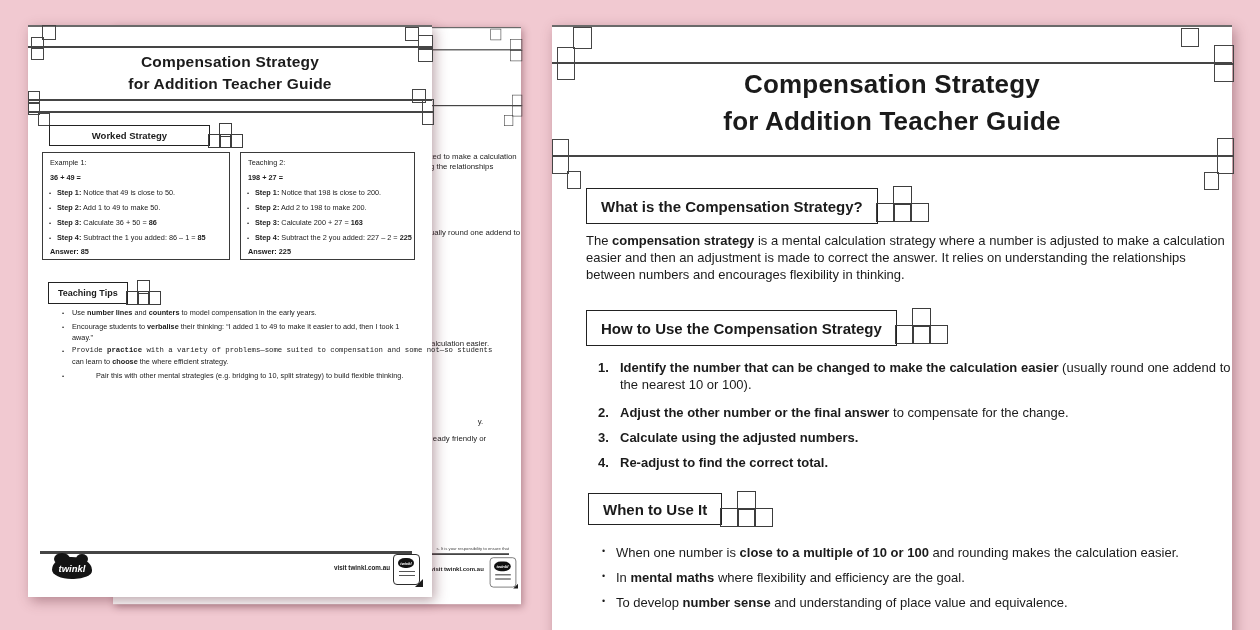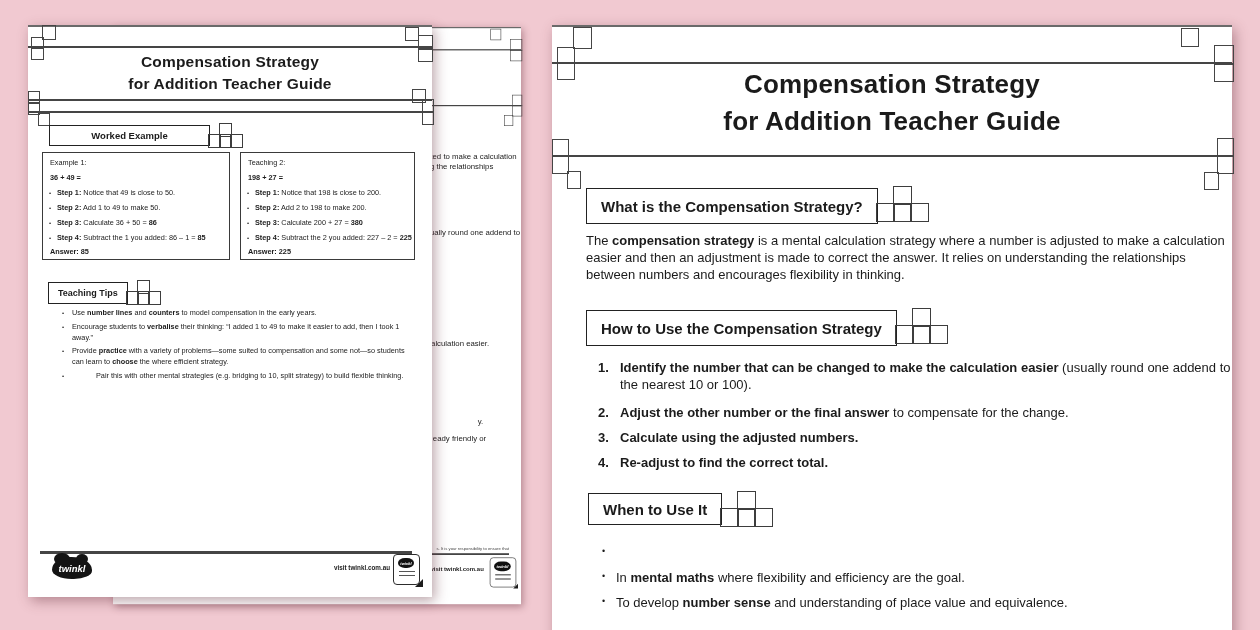--- a/index.html
+++ b/index.html
@@ -183,20 +183,21 @@
 
   <div class="hbox p1m" style="left:36px;top:468px;height:30px;padding:0 14px;font-size:15px;">
     <span>When to Use It</span>
     <div class="sq m1"></div>
     <div class="sq m2"></div>
     <div class="sq m3"></div>
     <div class="sq m4"></div>
   </div>
 
   <div class="dot" style="left:50px;top:522px;">•</div>
+  <div class="t" style="left:64px;top:520px;font-size:13px;"><span>When one number is </span><b>close to a multiple of 10 or 100</b><span> and rounding makes the calculation easier.</span></div>
   <div class="dot" style="left:50px;top:547px;">•</div>
   <div class="t" style="left:64px;top:545px;font-size:13px;"><span>In </span><b>mental maths</b><span> where flexibility and efficiency are the goal.</span></div>
   <div class="dot" style="left:50px;top:572px;">•</div>
   <div class="t" style="left:64px;top:570px;font-size:13px;"><span>To develop </span><b>number sense</b><span> and understanding of place value and equivalence.</span></div>
 
 </div>
 
 <div class="page" style="left:28px;top:25px;width:404px;height:572px;z-index:2;">
 
   <div class="rule" style="left:0;top:21px;width:404px;"></div>
@@ -213,21 +214,21 @@
   <div class="rule" style="left:0;top:74px;width:404px;"></div>
   <div class="rule" style="left:0;top:86px;width:404px;"></div>
   <div class="sq" style="left:0;top:66px;width:10px;height:11px"></div>
   <div class="sq" style="left:0;top:77px;width:10px;height:11px"></div>
   <div class="sq" style="left:10px;top:88px;width:10px;height:11px"></div>
   <div class="sq" style="left:384px;top:64px;width:12px;height:12px"></div>
   <div class="sq" style="left:394px;top:74px;width:10px;height:12px"></div>
   <div class="sq" style="left:394px;top:86px;width:10px;height:12px"></div>
 
   <div class="hbox p2m" style="left:21px;top:100px;height:19px;width:159px;justify-content:center;font-size:9.5px;">
-    <span>Worked Example</span>
+    <span>Worked Strategy</span>
     <div class="sq m1"></div>
     <div class="sq m2"></div>
     <div class="sq m3"></div>
     <div class="sq m4"></div>
   </div>
 
   <div class="exbox" style="left:14px;top:127px;width:186px;height:106px;">
     <div class="t" style="left:7px;top:5px;font-size:7.3px;">Example 1:</div>
     <div class="t" style="left:7px;top:20px;font-size:7.3px;font-weight:bold;">36 + 49 =</div>
     <div class="dot" style="left:6px;top:36px;font-size:6px;">•</div>
@@ -242,41 +243,41 @@
   </div>
 
   <div class="exbox" style="left:212px;top:127px;width:173px;height:106px;">
     <div class="t" style="left:7px;top:5px;font-size:7.3px;">Teaching 2:</div>
     <div class="t" style="left:7px;top:20px;font-size:7.3px;font-weight:bold;">198 + 27 =</div>
     <div class="dot" style="left:6px;top:36px;font-size:6px;">•</div>
     <div class="t" style="left:14px;top:35px;"><b>Step 1:</b><span> Notice that 198 is close to 200.</span></div>
     <div class="dot" style="left:6px;top:51px;font-size:6px;">•</div>
     <div class="t" style="left:14px;top:50px;"><b>Step 2:</b><span> Add 2 to 198 to make 200.</span></div>
     <div class="dot" style="left:6px;top:66px;font-size:6px;">•</div>
-    <div class="t" style="left:14px;top:65px;"><b>Step 3:</b><span> Calculate 200 + 27 = </span><b>380</b></div>
+    <div class="t" style="left:14px;top:65px;"><b>Step 3:</b><span> Calculate 200 + 27 = </span><b>163</b></div>
     <div class="dot" style="left:6px;top:81px;font-size:6px;">•</div>
     <div class="t" style="left:14px;top:80px;"><b>Step 4:</b><span> Subtract the 2 you added: 227 – 2 = </span><b>225</b></div>
     <div class="t" style="left:7px;top:94px;font-size:7.3px;font-weight:bold;">Answer: 225</div>
   </div>
 
   <div class="hbox p2m" style="left:20px;top:257px;height:20px;padding:0 9px;font-size:9px;">
     <span>Teaching Tips</span>
     <div class="sq m1"></div>
     <div class="sq m2"></div>
     <div class="sq m3"></div>
     <div class="sq m4"></div>
   </div>
 
   <div class="dot" style="left:34px;top:284px;font-size:6px;">•</div>
   <div class="t" style="left:44px;top:283px;font-size:7.3px;"><span>Use </span><b>number lines</b><span> and </span><b>counters</b><span> to model compensation in the early years.</span></div>
   <div class="dot" style="left:34px;top:298px;font-size:6px;">•</div>
   <div class="t" style="left:44px;top:297px;font-size:7.3px;"><span>Encourage students to </span><b>verbalise</b><span> their thinking: “I added 1 to 49 to make it easier to add, then I took 1</span></div>
   <div class="t" style="left:44px;top:308px;font-size:7.3px;"><span>away.”</span></div>
   <div class="dot" style="left:34px;top:322px;font-size:6px;">•</div>
-  <div class="t" style="left:44px;top:321px;font-size:7.3px;"><span>Provide </span><b>practice</b><span> with a variety of problems—some suited to compensation and some not—so students</span></div>
+  <div class="t" style="left:44px;top:321px;font-size:7.3px;font-family:Liberation Mono, monospace;"><span>Provide </span><b>practice</b><span> with a variety of problems—some suited to compensation and some not—so students</span></div>
   <div class="t" style="left:44px;top:332px;font-size:7.3px;"><span>can learn to </span><b>choose</b><span> the where efficient strategy.</span></div>
   <div class="dot" style="left:34px;top:347px;font-size:6px;">•</div>
   <div class="t" style="left:44px;top:346px;font-size:7.3px;padding-left:24px;"><span>Pair this with other mental strategies (e.g. bridging to 10, split strategy) to build flexible thinking.</span></div>
 
   <div class="rule" style="left:12px;top:526px;width:372px;height:2.5px;"></div>
   <div class="cloud" style="left:24px;top:532px;width:40px;height:22px;font-size:9.5px;">
     <span style="position:relative;">twinkl</span>
   </div>
   <div class="t" style="right:42px;top:539px;font-size:6.3px;font-weight:bold;">visit twinkl.com.au</div>
   <div class="stamp" style="left:365px;top:529px;width:25px;height:29px;border-radius:4px;">

